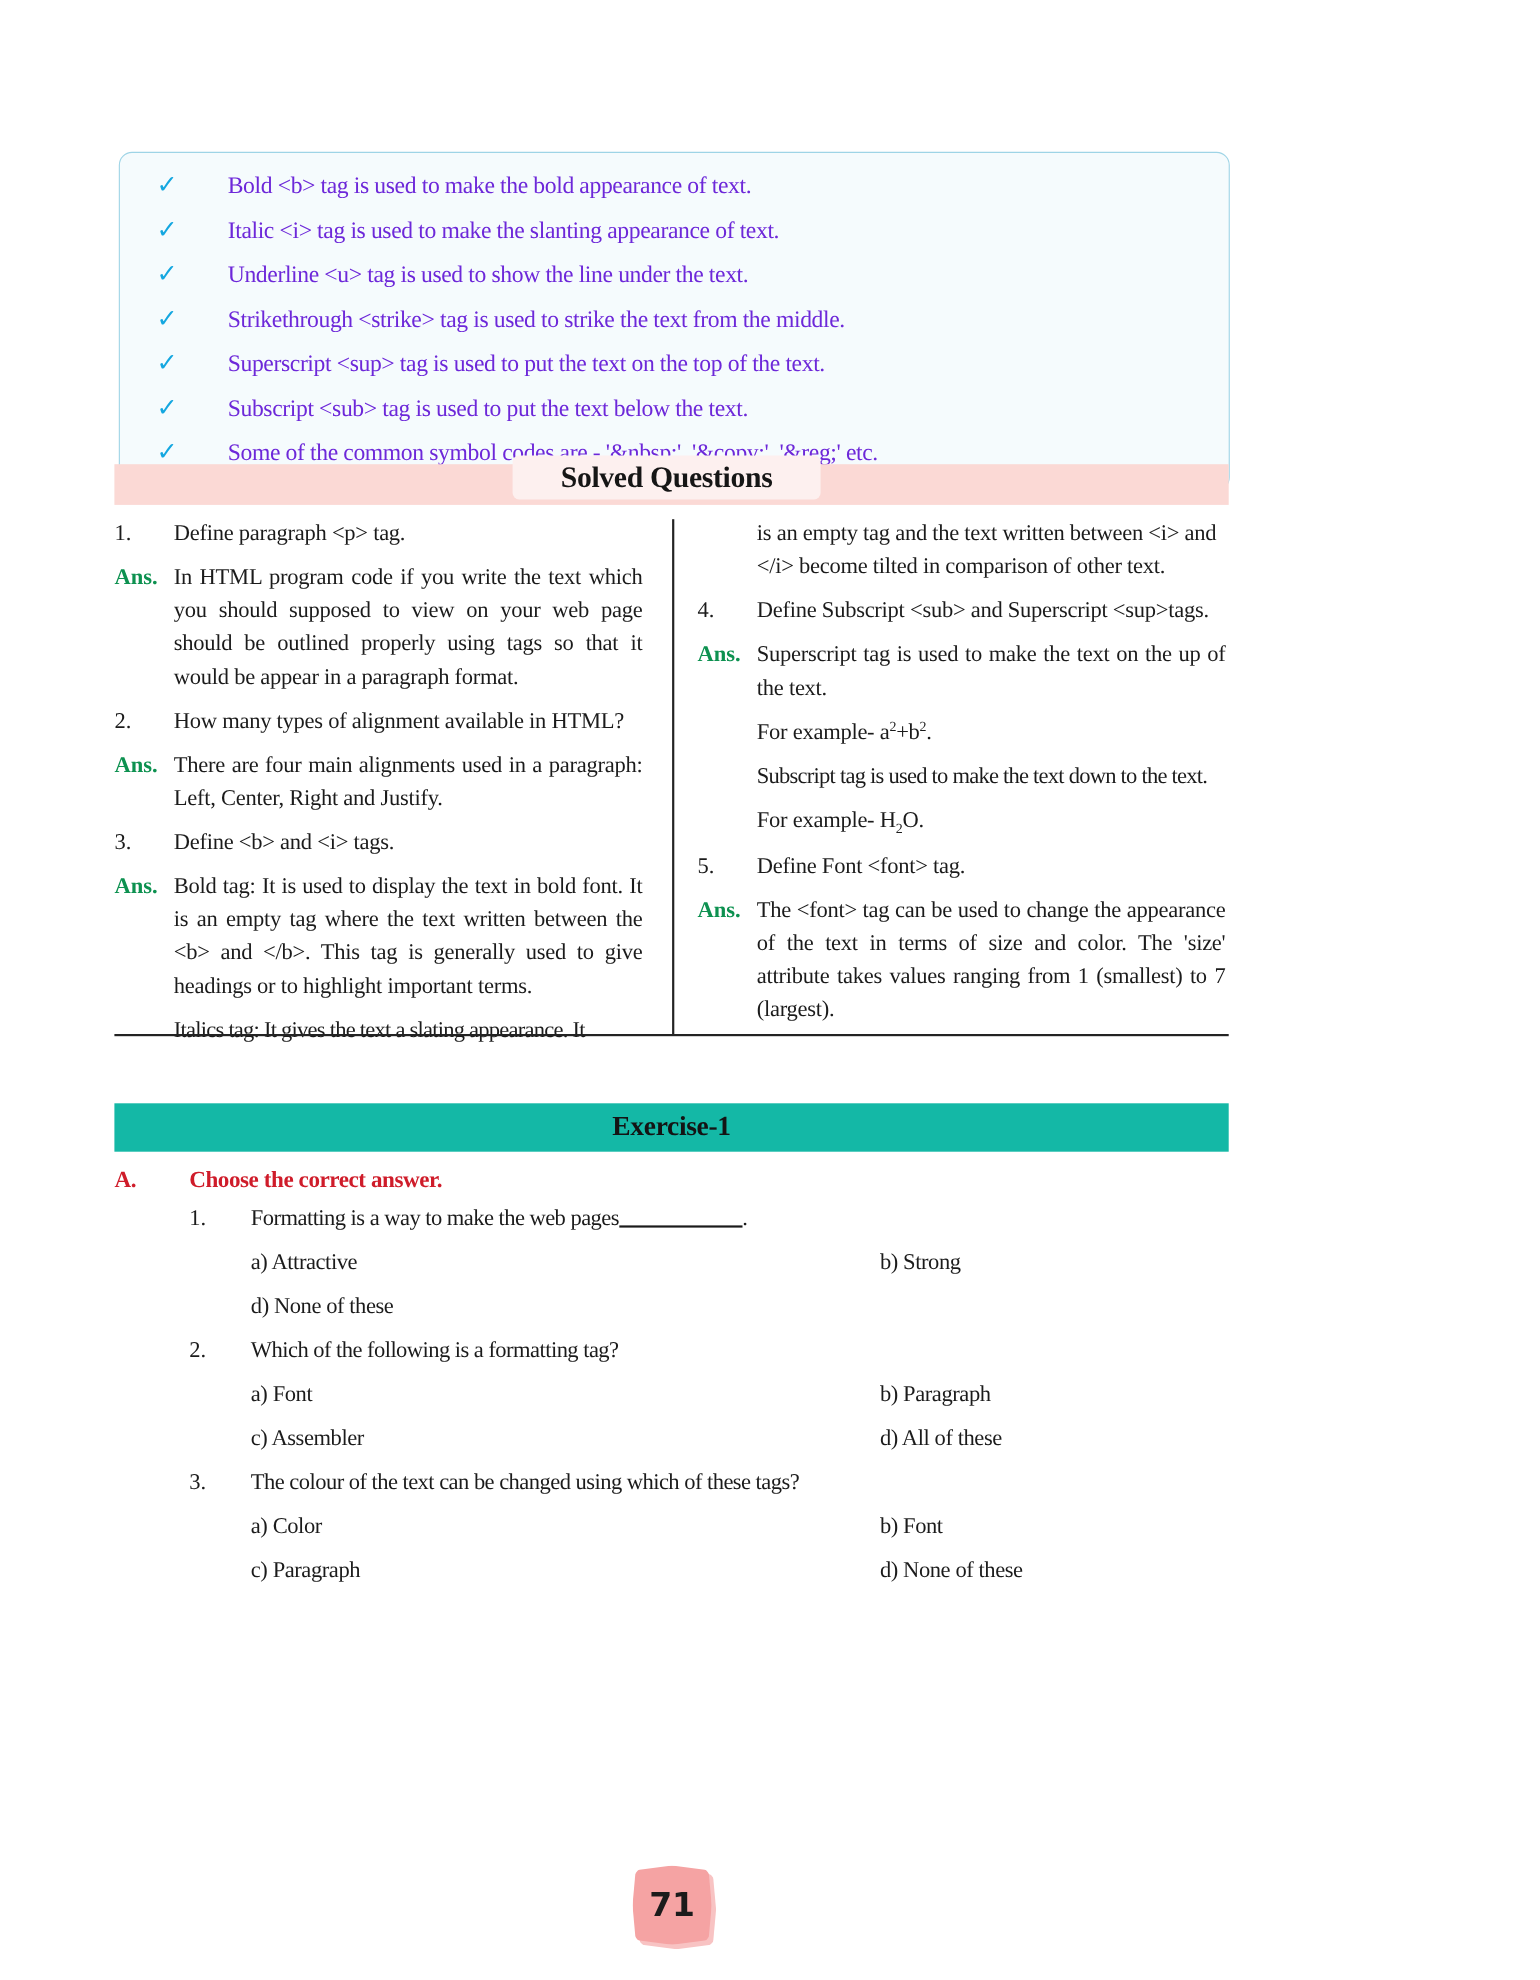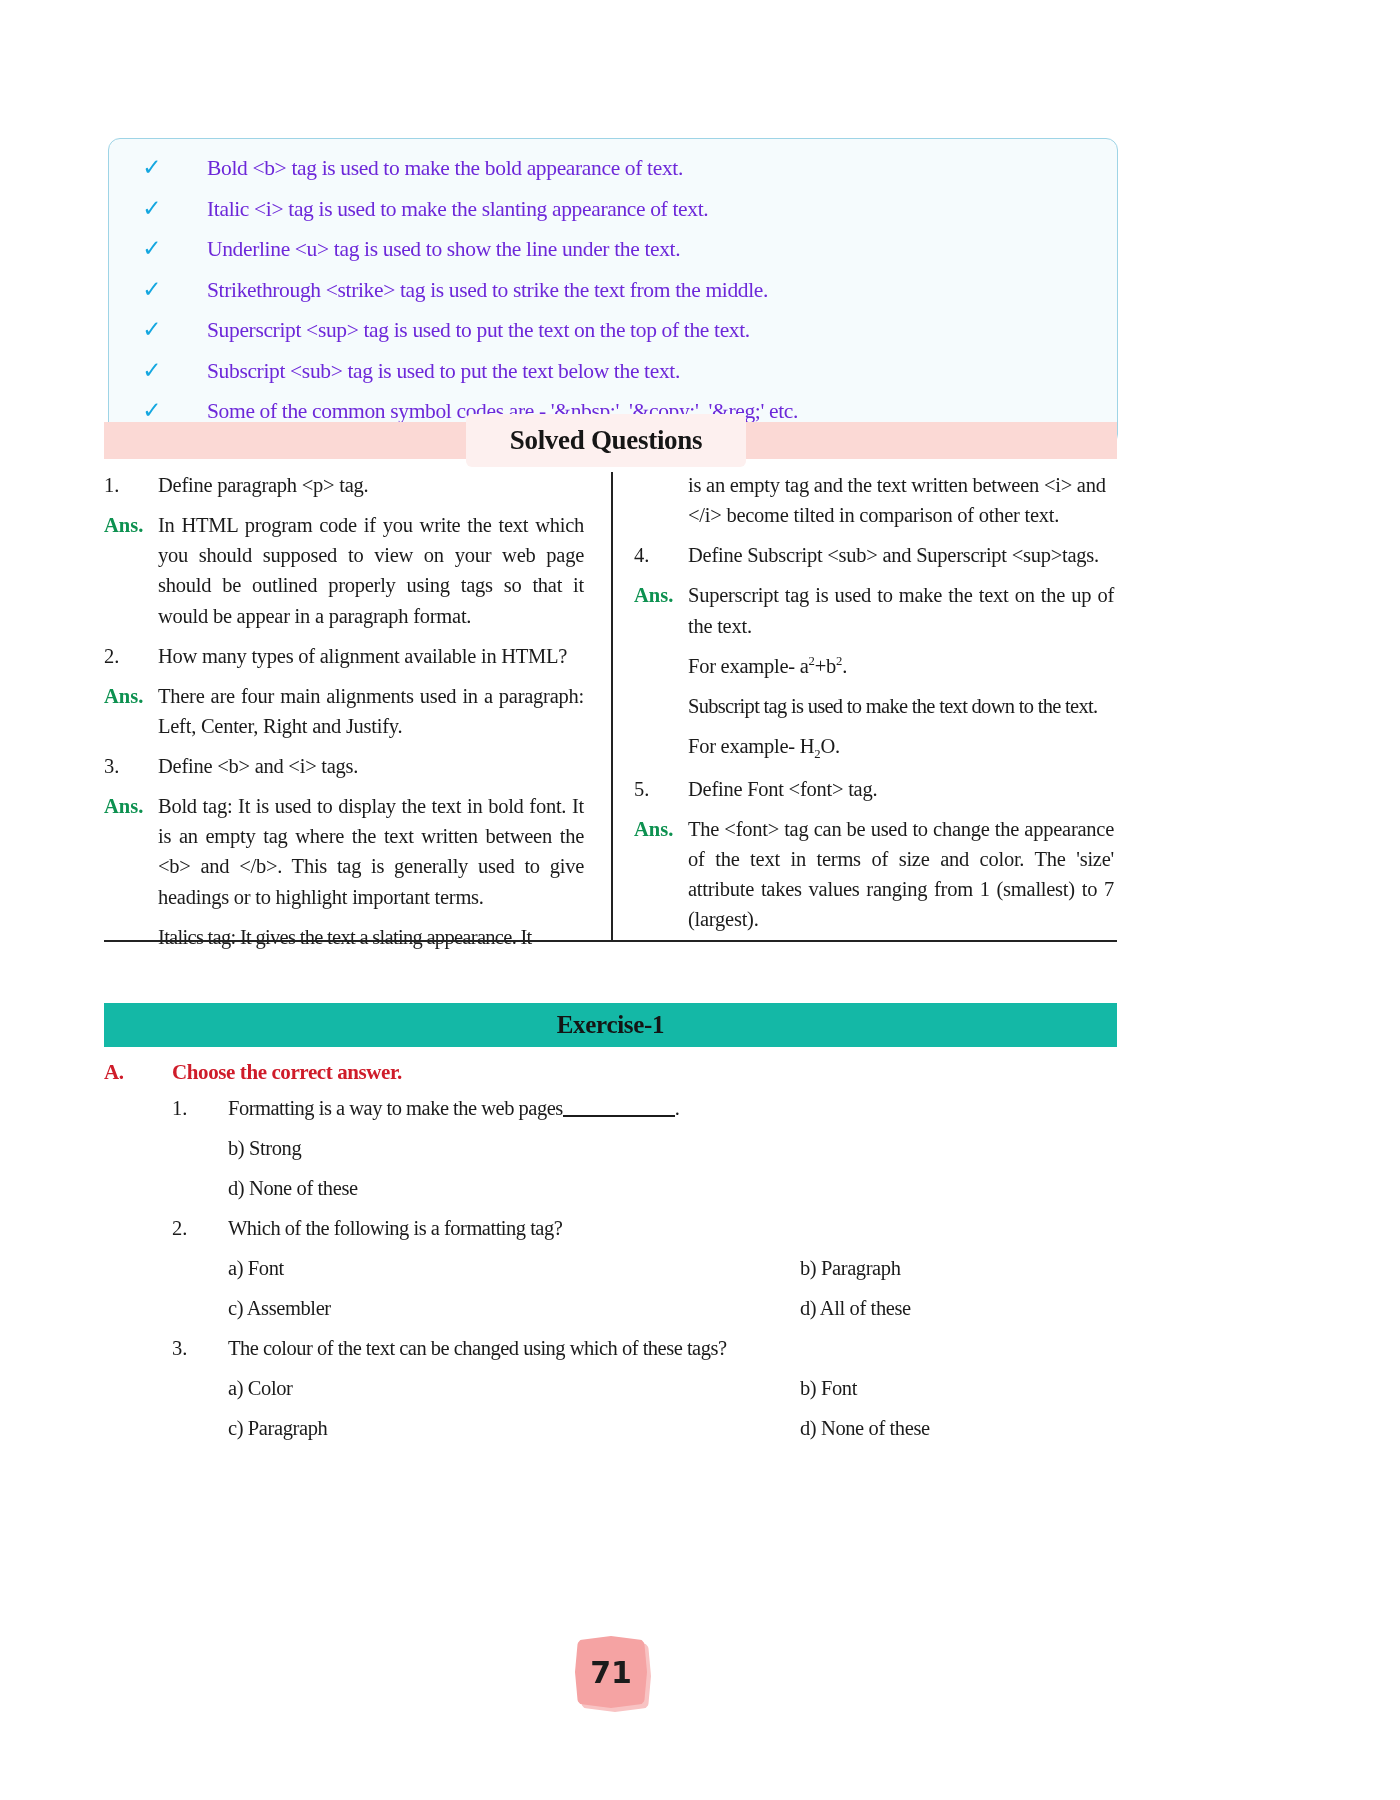--- a/index.html
+++ b/index.html
@@ -65,21 +65,21 @@
     top: 422px;
     width: 1013px;
     height: 37px;
     background: #fbd9d5;
   }
   .sq-center {
     position: absolute;
     left: 466px;
     top: 414px;
     width: 280px;
-    height: 53px;
+    height: 40px;
     background: #fdf0ef;
     border-radius: 6px;
     display: flex;
     align-items: center;
     justify-content: center;
   }
   .sq-title {
     font-size: 27px;
     font-weight: bold;
     letter-spacing: -0.3px;
@@ -235,21 +235,21 @@
     font-size: 20.5px;
     letter-spacing: -0.4px;
     color: #1b1b1b;
   }
   .mcq-opt.first { width: 572px; flex: 0 0 572px; }
 
   
   .page-badge {
     position: absolute;
     left: 575px;
-    top: 1636px;
+    top: 1696px;
     width: 72px;
     height: 72px;
     display: flex;
     align-items: center;
     justify-content: center;
   }
   .badge-shape {
     position: absolute;
     left: 0; top: 0;
     width: 72px;
@@ -410,20 +410,21 @@
     <span class="section-a-text">Choose the correct answer.</span>
   </div>
 
   <div class="mcq-wrap">
 
     <div class="mcq-q">
       <span class="mcq-num">1.</span>
       <span class="mcq-text"><span>Formatting is a way to make the web pages</span><span class="blank-line"></span><span>.</span></span>
     </div>
     <div class="mcq-opts">
+      <span class="mcq-opt first">a) Attractive</span>
       <span class="mcq-opt">b) Strong</span>
     </div>
     <div class="mcq-opts">
       <span class="mcq-opt">d) None of these</span>
     </div>
 
     <div class="mcq-q">
       <span class="mcq-num">2.</span>
       <span class="mcq-text">Which of the following is a formatting tag?</span>
     </div>

